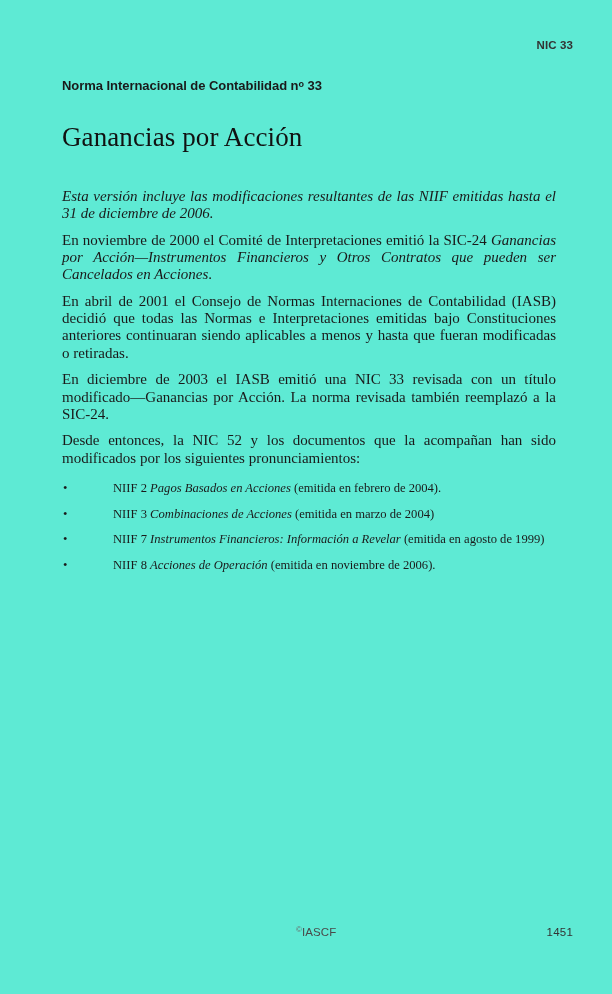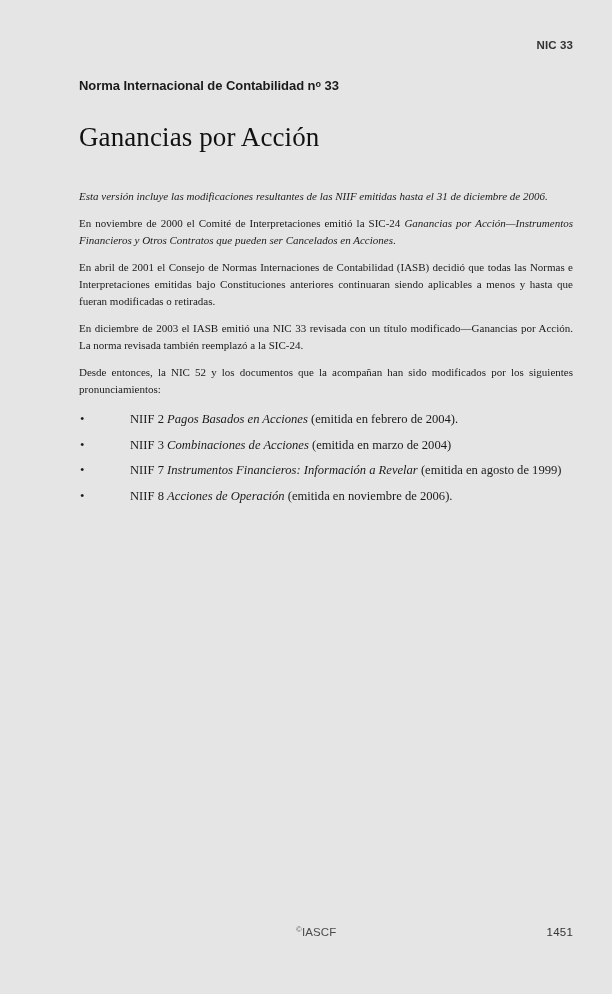--- a/index.html
+++ b/index.html
@@ -4,21 +4,21 @@
 <style>
   html, body {
     margin: 0;
     padding: 0;
     background: #ffffff;
   }
   .page {
     position: relative;
     width: 612px;
     height: 994px;
-    background: #e5e5e5;
+    background: #5eead4;
     overflow: hidden;
     color: #1a1a1a;
   }
 
   
   .running-head {
     position: absolute;
     top: 39px;
     left: 79px;
     width: 494px;
@@ -27,21 +27,21 @@
     font-size: 11.5px;
     font-weight: bold;
     color: #333333;
     letter-spacing: 0.1px;
   }
 
   
   .content {
     position: absolute;
     top: 78px;
-    left: 79px;
+    left: 62px;
     width: 494px;
   }
 
   .std-heading {
     font-family: "Liberation Sans", sans-serif;
     font-size: 13px;
     font-weight: bold;
     color: #1a1a1a;
     letter-spacing: -0.05px;
     margin: 0 0 28px 0;
@@ -61,21 +61,21 @@
     font-size: 27px;
     font-weight: normal;
     color: #111111;
     margin: 0 0 36px 0;
     line-height: 30px;
     letter-spacing: 0.1px;
   }
 
   p.body {
     font-family: "Liberation Serif", serif;
-    font-size: 11px;
+    font-size: 15px;
     line-height: 17.2px;
     text-align: justify;
     text-justify: inter-word;
     margin: 0 0 9.5px 0;
     color: #1a1a1a;
     hyphens: none;
   }
   p.body.intro {
     font-style: italic;
   }

